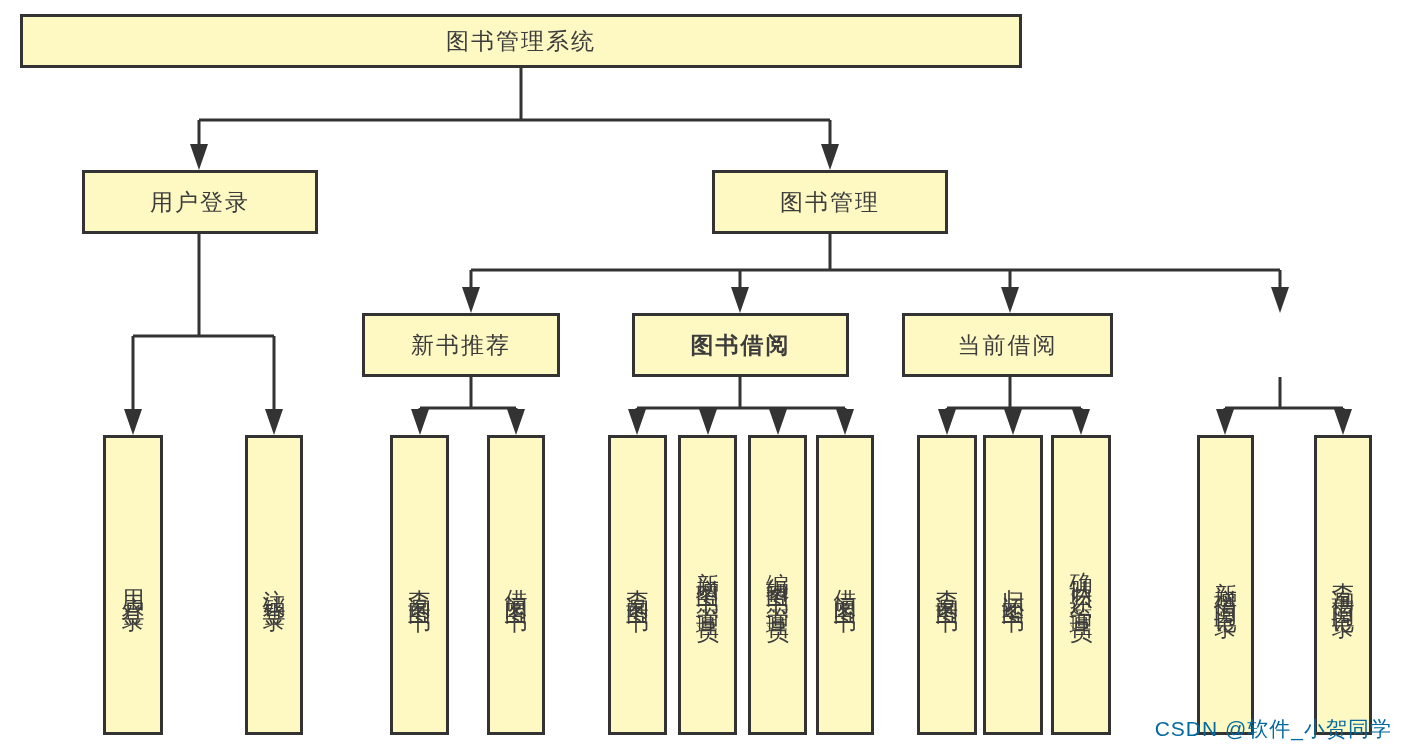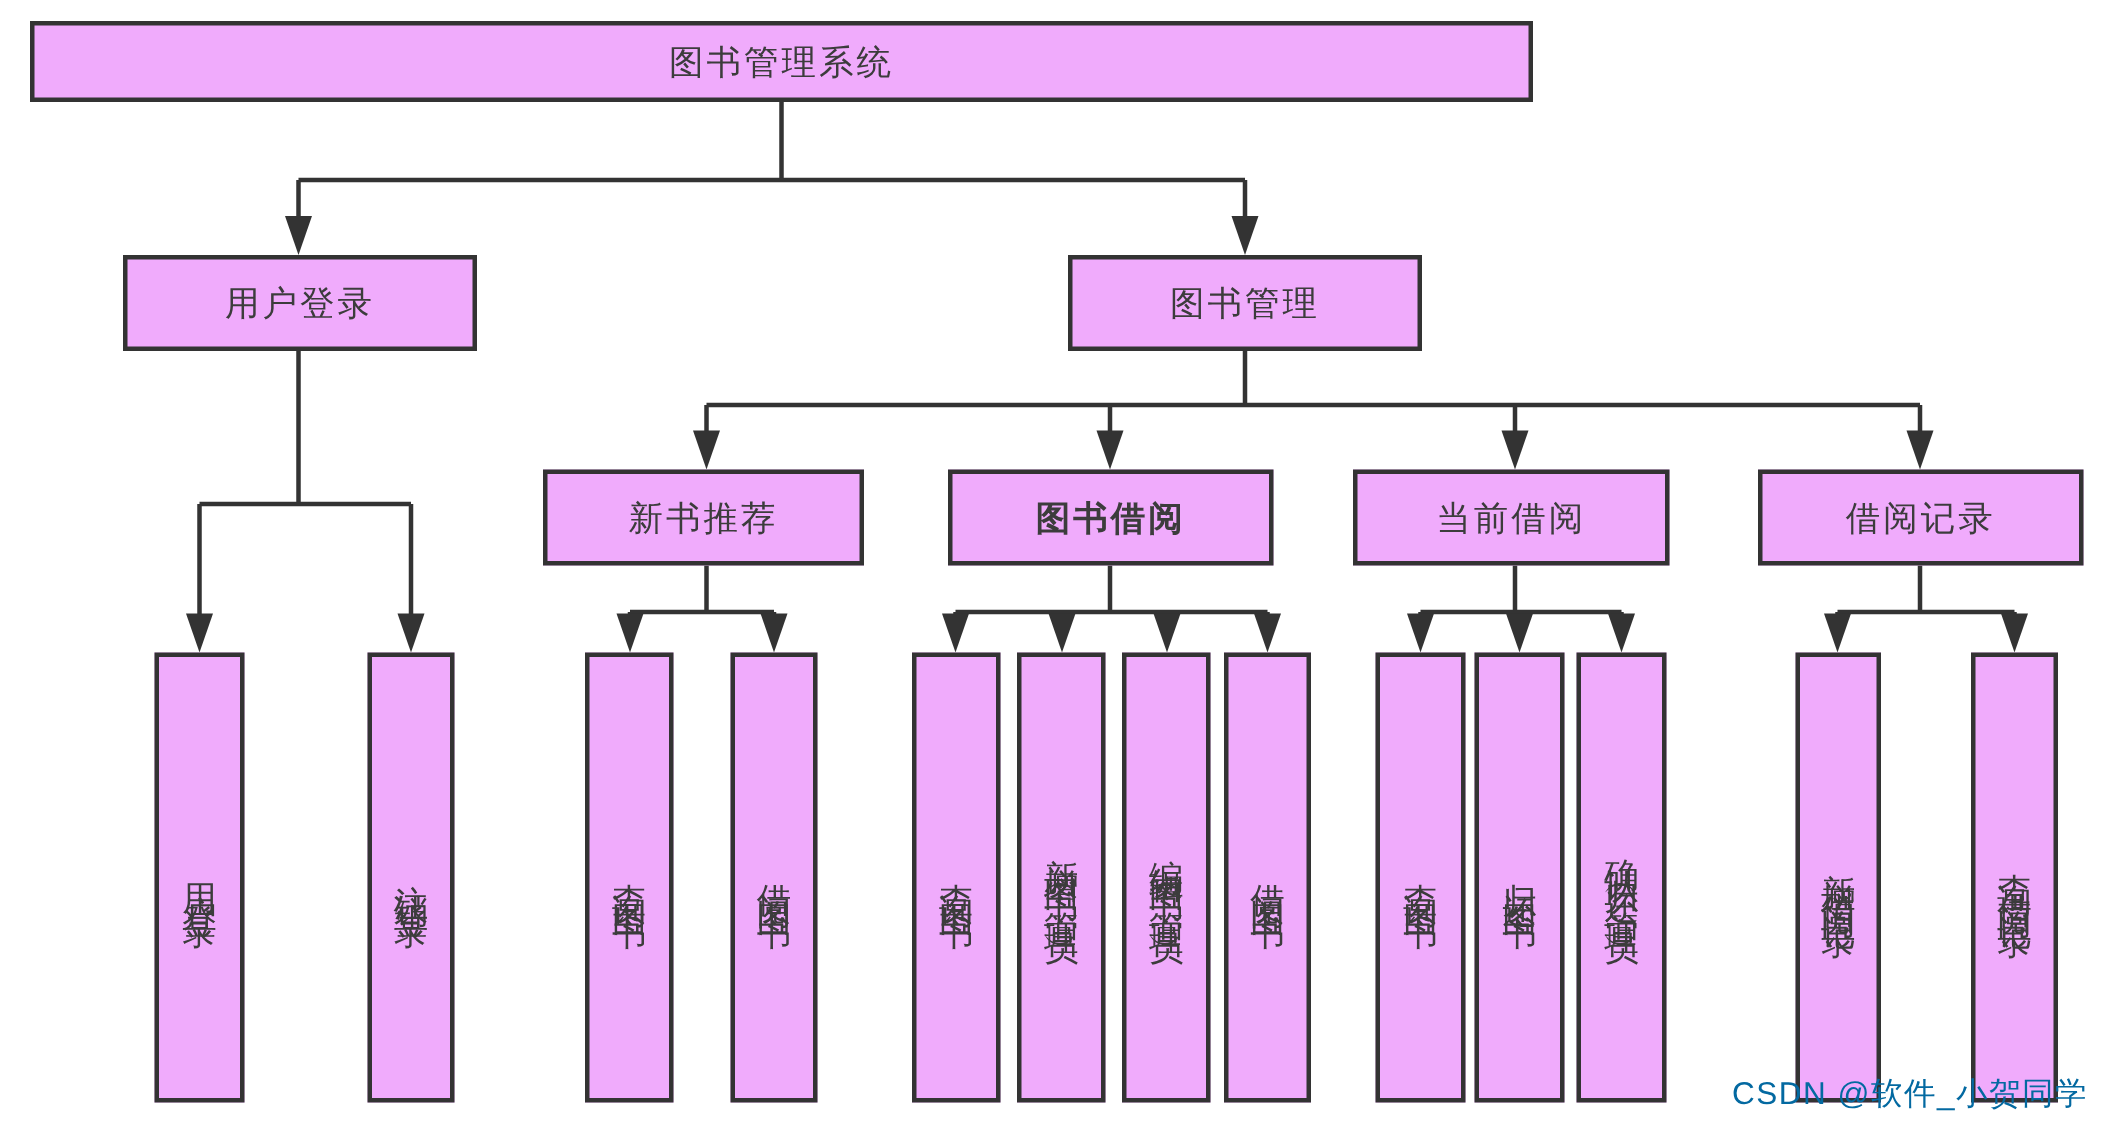--- a/index.html
+++ b/index.html
@@ -8,21 +8,21 @@
     background: #ffffff;
     position: relative;
     font-family: "Liberation Sans", "DejaVu Sans", sans-serif;
     overflow: hidden;
   }
   .canvas { position: absolute; left: 0; top: 0; width: 1405px; height: 747px; }
   svg.connectors { position: absolute; left: 0; top: 0; z-index: 1; }
   .box {
     position: absolute;
     box-sizing: border-box;
-    background: #f0abfc;
+    background: #fef9c3;
     border: 3px solid #333333;
     display: flex;
     align-items: center;
     justify-content: center;
     color: #3c3c3c;
     z-index: 2;
   }
   .hlabel {
     font-size: 23px;
     letter-spacing: 2px;
@@ -100,31 +100,28 @@
     <span class="hlabel">图书管理系统</span>
   </div>
 
   <div class="box" style="left:82px; top:170px; width:236px; height:64px;">
     <span class="hlabel">用户登录</span>
   </div>
   <div class="box" style="left:712px; top:170px; width:236px; height:64px;text-align:right;">
     <span class="hlabel">图书管理</span>
   </div>
 
-  <div class="box" style="left:362px; top:313px; width:214px; height:64px;">
+  <div class="box" style="left:362px; top:313px; width:198px; height:64px;">
     <span class="hlabel">新书推荐</span>
   </div>
   <div class="box" style="left:632px; top:313px; width:217px; height:64px;font-weight:bold;">
     <span class="hlabel">图书借阅</span>
   </div>
   <div class="box" style="left:902px; top:313px; width:211px; height:64px;">
     <span class="hlabel">当前借阅</span>
-  </div>
-  <div class="box" style="left:1172px; top:313px; width:217px; height:64px;">
-    <span class="hlabel">借阅记录</span>
   </div>
 
   <div class="box" style="left:103px; top:435px; width:60px; height:300px;">
     <span class="vlabel">用户登录</span>
   </div>
   <div class="box" style="left:245px; top:435px; width:58px; height:300px;">
     <span class="vlabel">注销登录</span>
   </div>
 
   <div class="box" style="left:390px; top:435px; width:59px; height:300px;">

